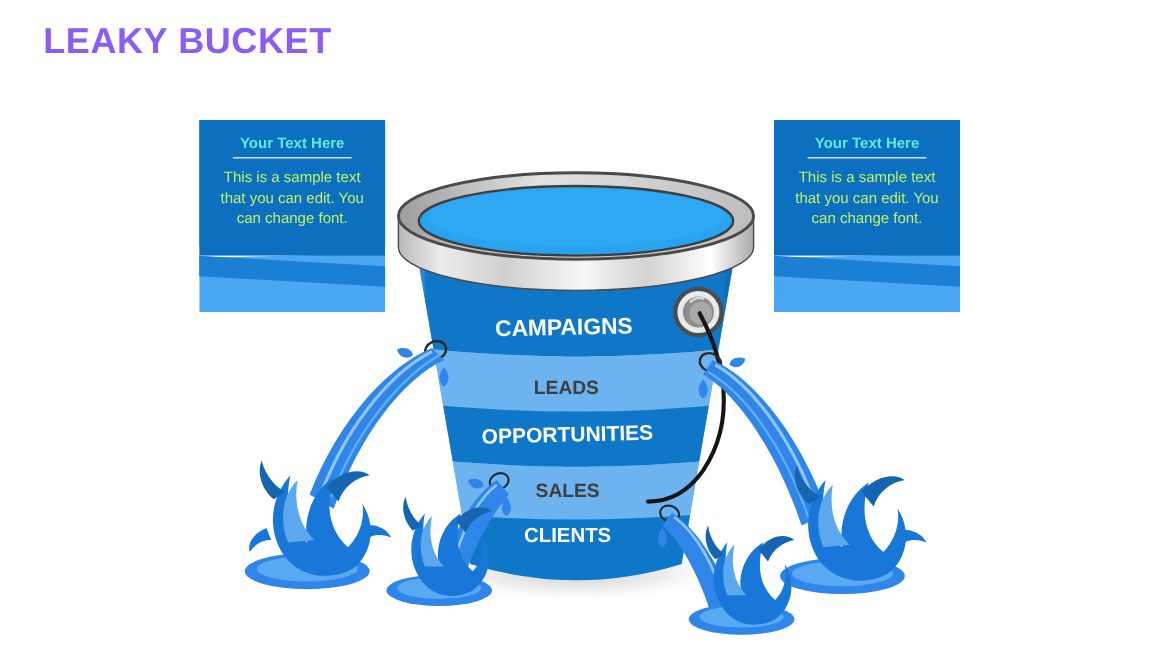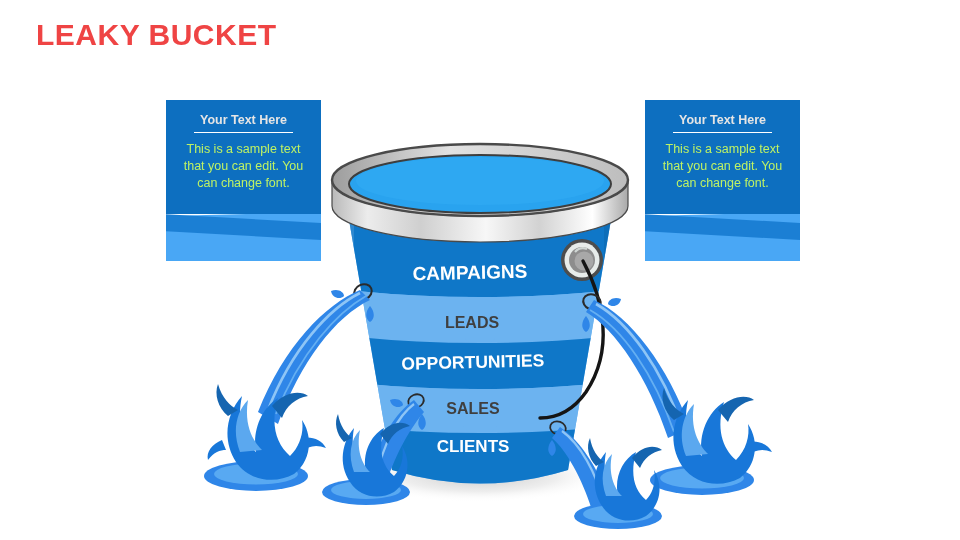--- a/index.html
+++ b/index.html
@@ -24,39 +24,39 @@
   }
 
   
   #page-title {
     position: absolute;
     left: 36px;
     top: 18px;
     font-size: 30px;
     font-weight: bold;
     letter-spacing: 0.5px;
-    color: #ef4444;
+    color: #8b5cf6;
     font-family: "Liberation Sans", sans-serif;
     white-space: nowrap;
   }
 
   
   .callout {
     position: absolute;
     width: 155px;
   }
   .callout-body {
     background: #0d6fc0;
     padding: 10px 8px 14px 8px;
     text-align: center;
     box-sizing: border-box;
     width: 155px;
   }
   .callout-heading {
-    color: #e5e5e5;
+    color: #5eead4;
     font-weight: bold;
     font-size: 12.5px;
     line-height: 16px;
     padding-bottom: 4px;
     display: inline-block;
     border-bottom: 1.6px solid #ffffff;
     padding-left: 6px;
     padding-right: 6px;
   }
   .callout-text {

